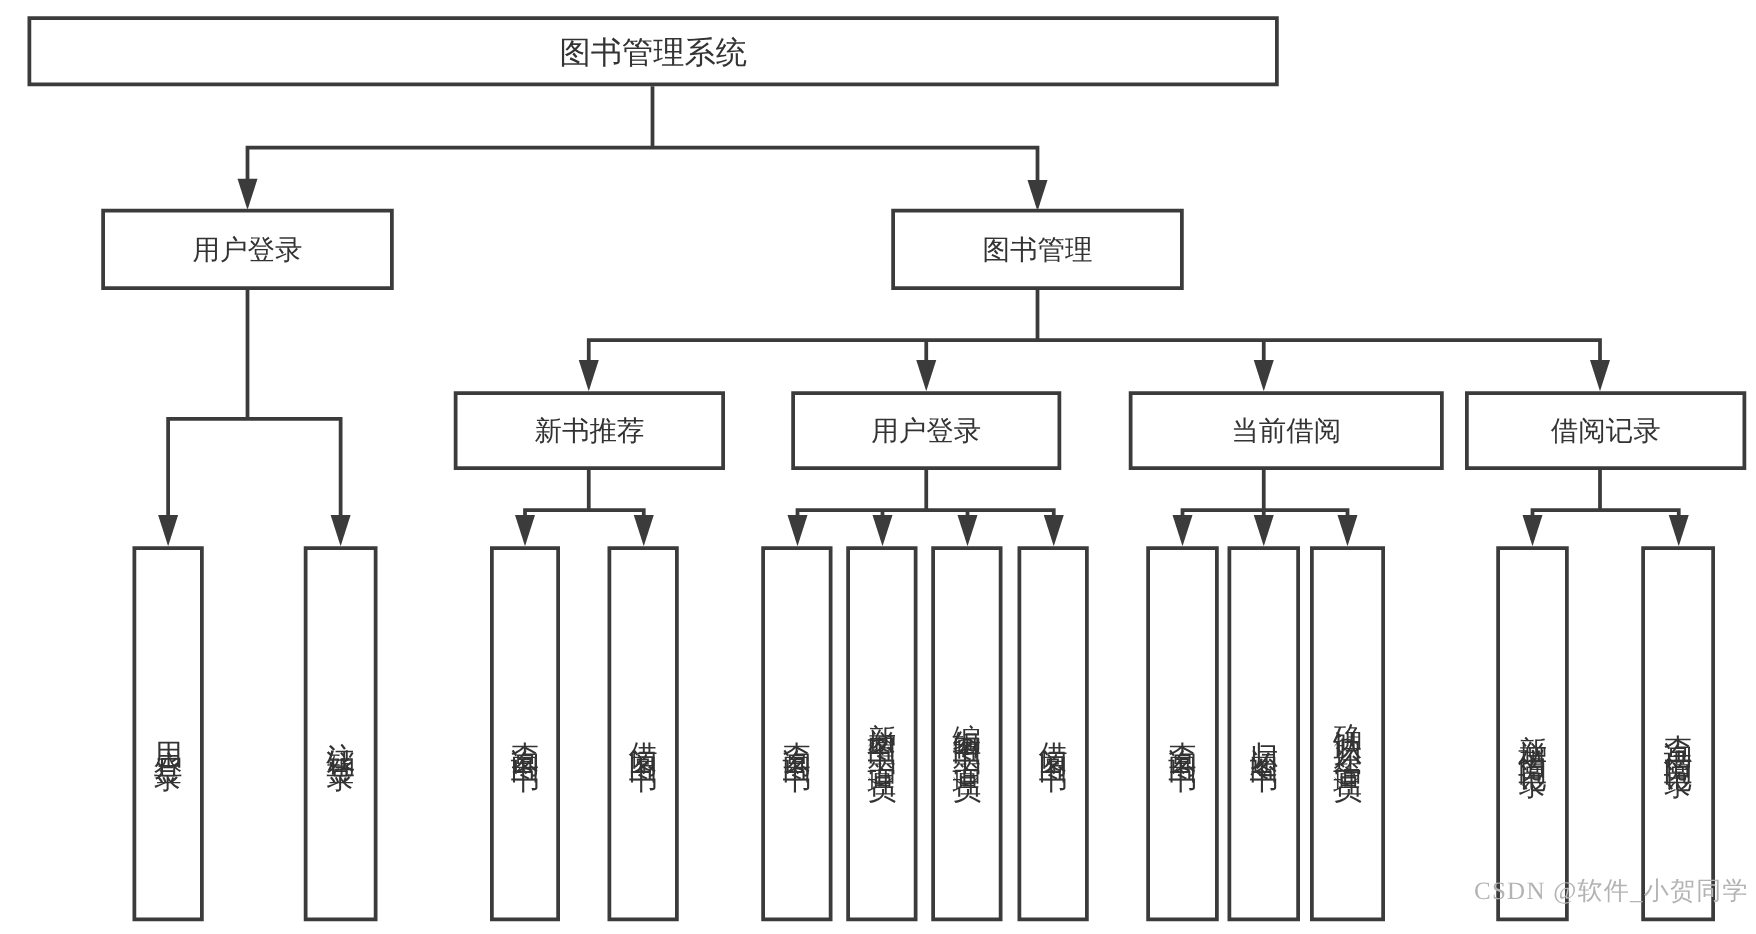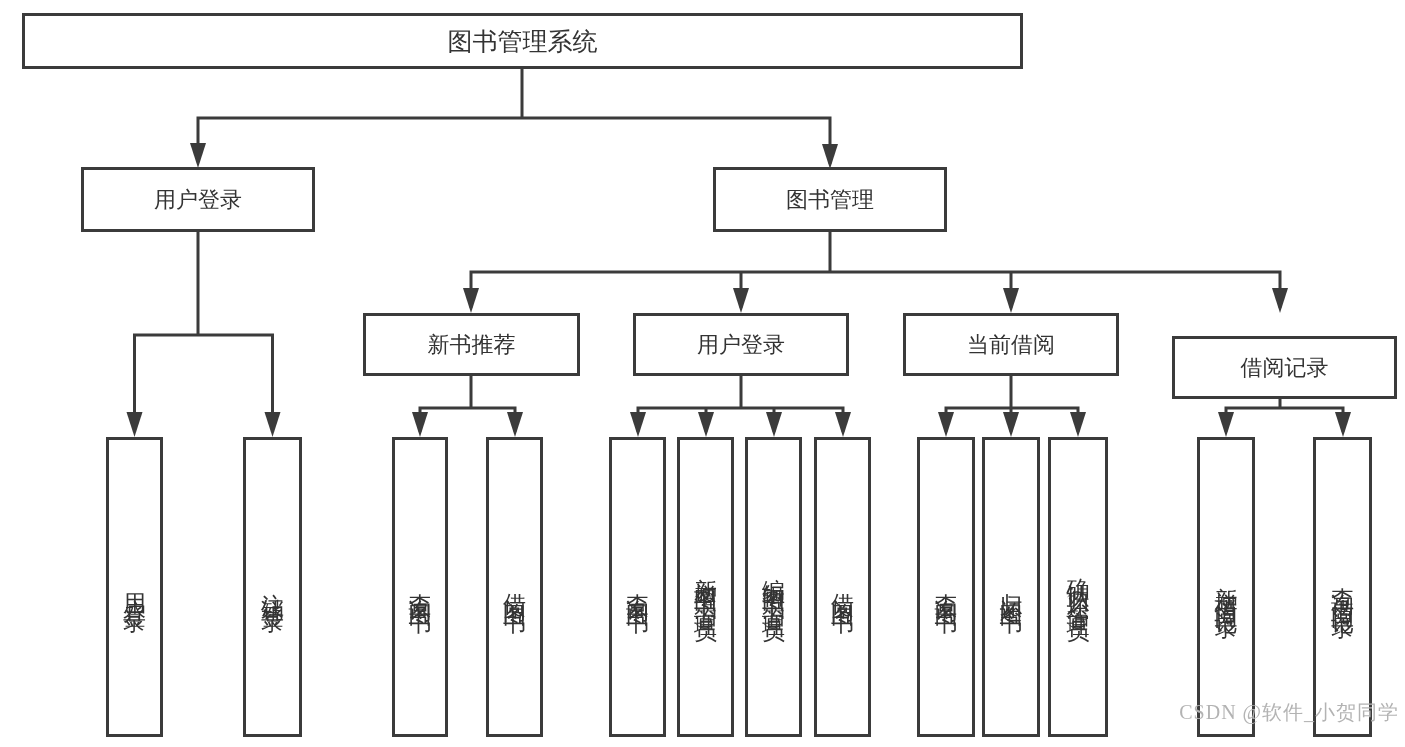--- a/index.html
+++ b/index.html
@@ -92,24 +92,24 @@
   <div class="node" style="left:363px;top:313px;width:217px;height:63px;">
     <span class="node-label lvl-label">新书推荐</span>
   </div>
 
   <div class="node" style="left:713px;top:167px;width:234px;height:65px;">
     <span class="node-label lvl-label">图书管理</span>
   </div>
   <div class="node" style="left:633px;top:313px;width:216px;height:63px;">
     <span class="node-label lvl-label">用户登录</span>
   </div>
-  <div class="node" style="left:903px;top:313px;width:216px;height:63px;">
+  <div class="node" style="left:903px;top:313px;width:252px;height:63px;">
     <span class="node-label lvl-label">当前借阅</span>
   </div>
-  <div class="node" style="left:1172px;top:313px;width:225px;height:63px;margin-top:23px;">
+  <div class="node" style="left:1172px;top:313px;width:225px;height:63px;">
     <span class="node-label lvl-label">借阅记录</span>
   </div>
 
   <div class="leaf" style="left:106px;width:57px;">
     <span class="vtext">用户登录</span>
   </div>
   <div class="leaf" style="left:243px;width:59px;">
     <span class="vtext">注销登录</span>
   </div>
 

